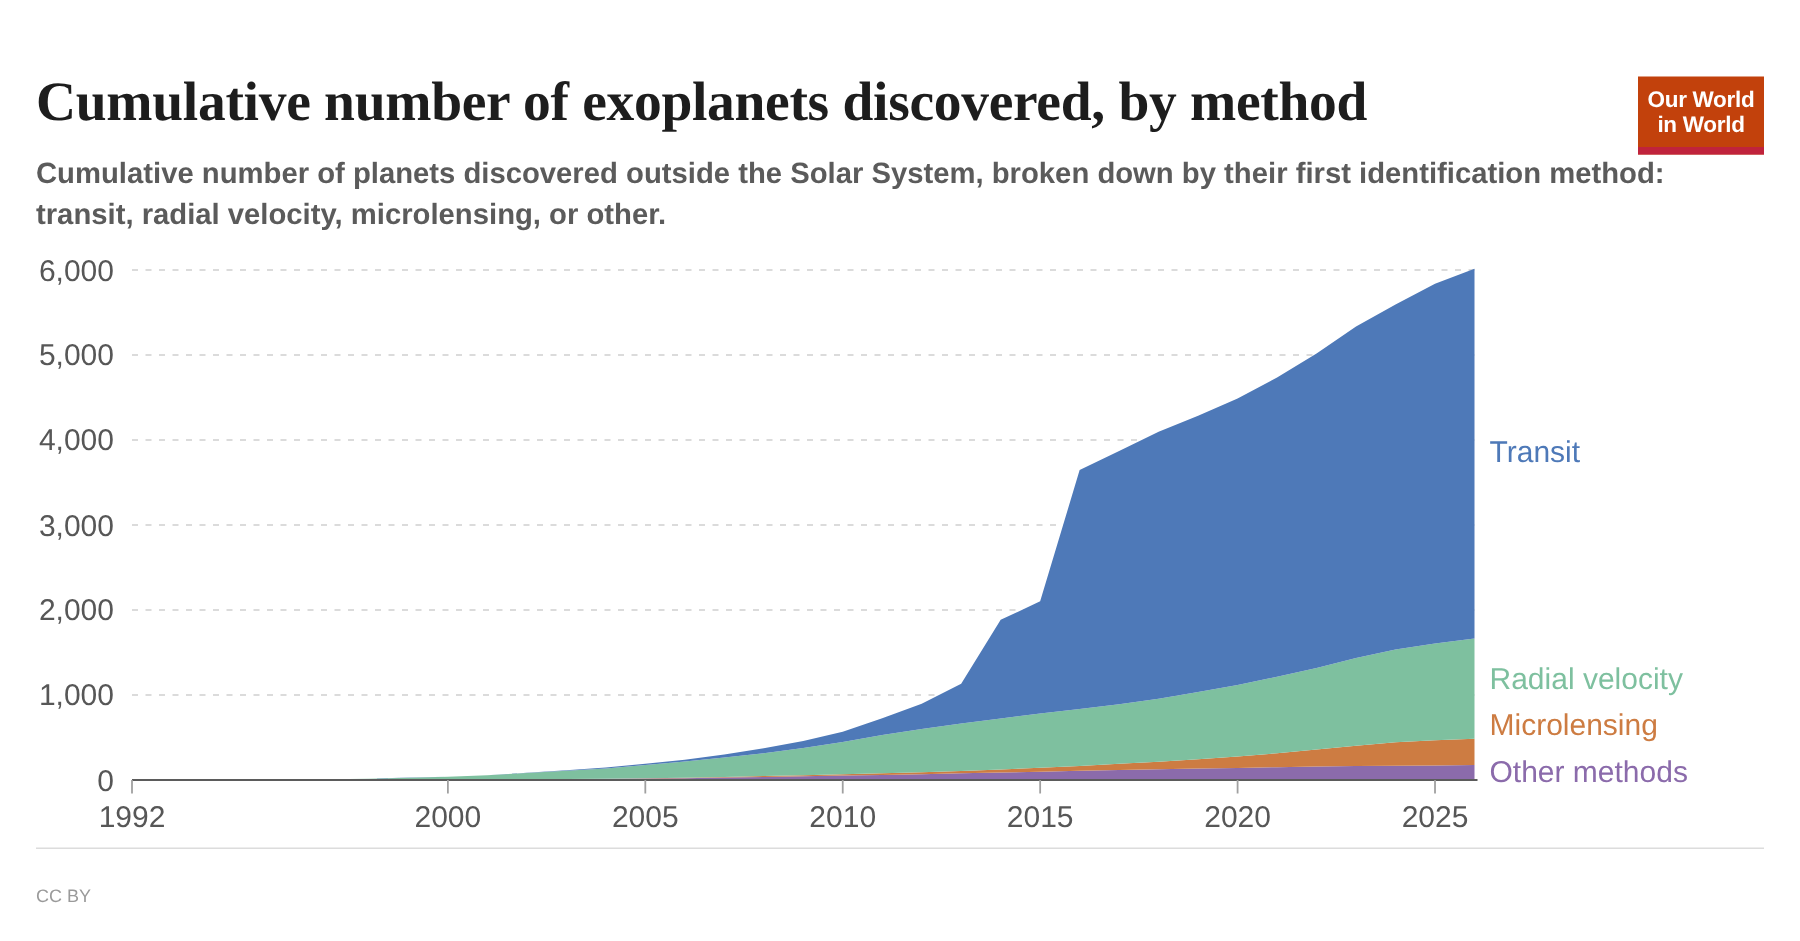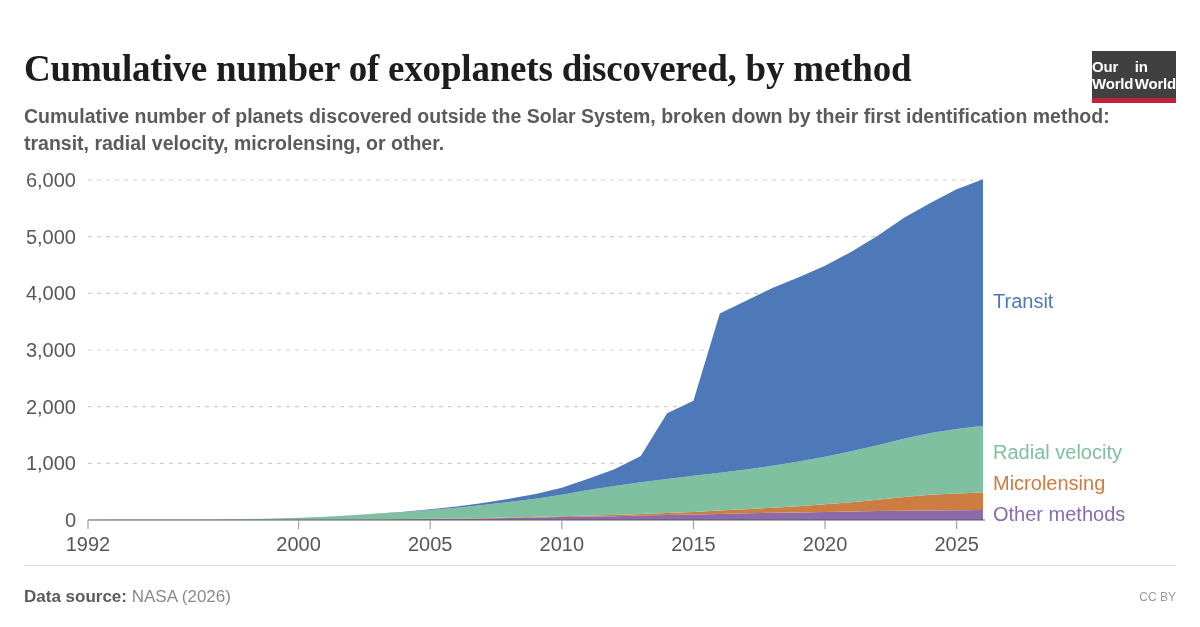--- a/index.html
+++ b/index.html
@@ -40,23 +40,23 @@
     margin: 12px 0 0 0;
     max-width: 1140px;
     font-weight: 700;
   }
 
   
   #owid-logo {
     position: absolute;
     right: 0px; top: 10px;
     width: 84px; height: 52px;
-    background: #404040;
+    background: #c2410c;
     display: flex;
-    flex-direction: row;
+    flex-direction: column;
     align-items: center;
     justify-content: center;
     border-bottom: 5px solid #c0233c;
   }
   #owid-logo .ln {
     color: #ffffff;
     font-family: "Liberation Sans", sans-serif;
     font-weight: bold;
     font-size: 15px;
     line-height: 17px;
@@ -177,18 +177,14 @@
     <g id="serieslabels">
         <text x="993" y="152.4" class="series-label" fill="#4e79b8">Transit</text>
         <text x="993" y="304" class="series-label" fill="#7ec09f">Radial velocity</text>
         <text x="993" y="335" class="series-label" fill="#cd7c42">Microlensing</text>
         <text x="993" y="366" class="series-label" fill="#8b6bab">Other methods</text>
       </g>
   </svg>
 </div>
 
 <div id="footer">
-  <div id="source">
-    <b>Data source:</b>
-    <span>NASA (2026)</span>
-  </div>
   <div id="license">CC BY</div>
 </div>
 
 </body></html>

